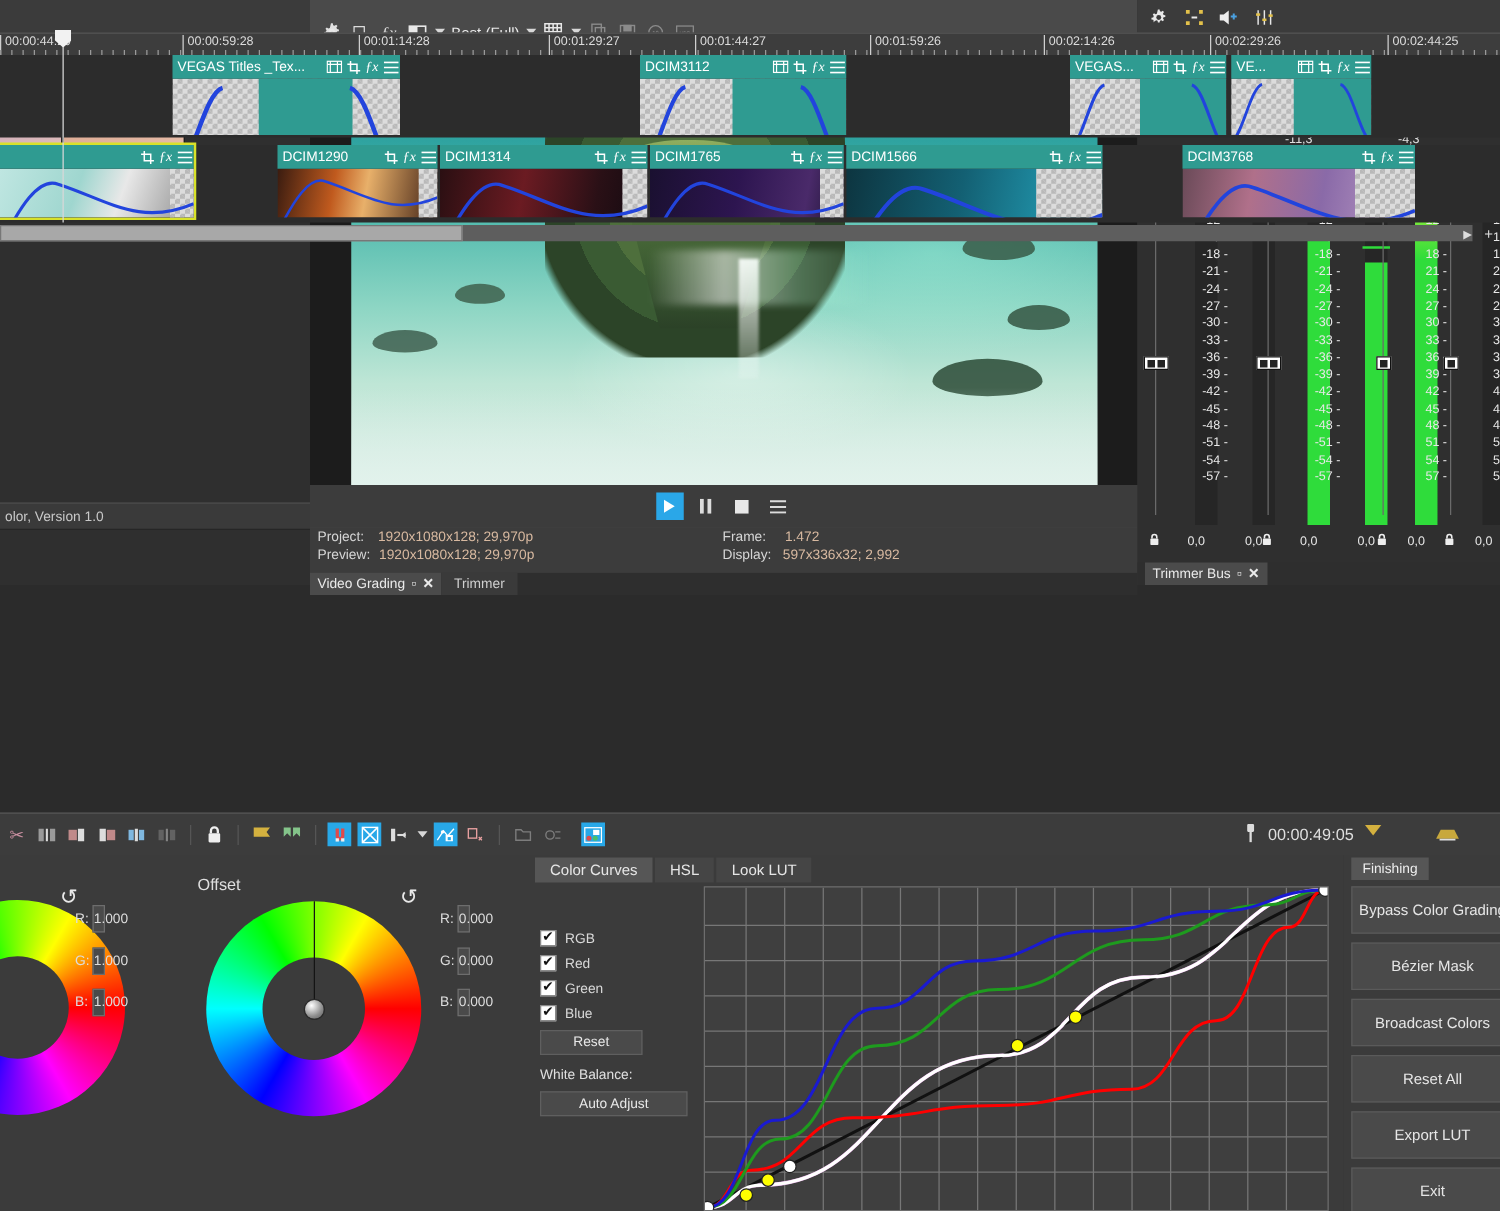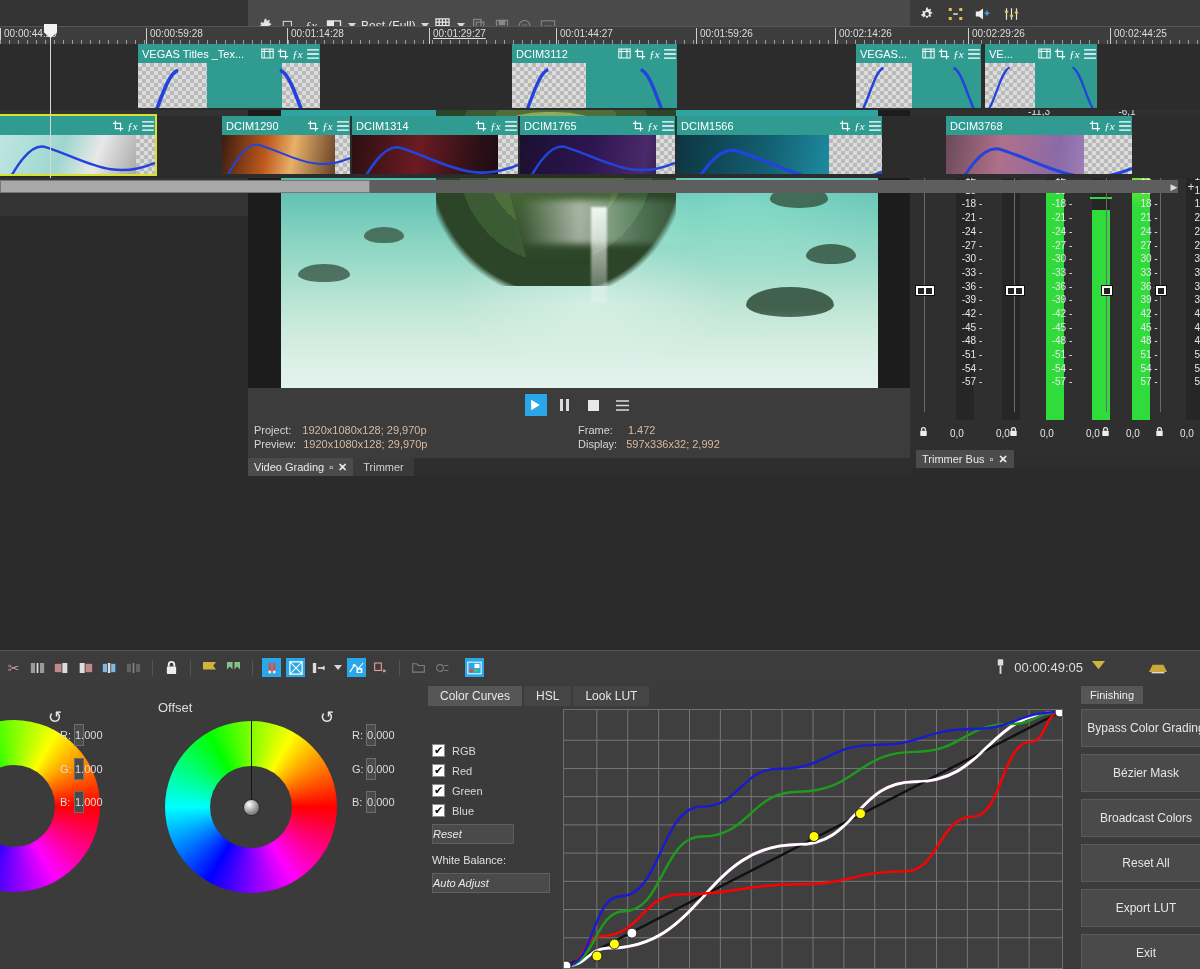--- a/index.html
+++ b/index.html
@@ -137,34 +137,48 @@
       font-size:11px; text-align:center; line-height:20px; }
 
   #curvepanel { position:absolute; left:420px; top:0; width:655px; height:285px; background:#3b3b3b; }
   #ctabs { height:22px; display:flex; align-items:flex-end; padding-left:8px; gap:2px; }
   .ctab { height:20px; line-height:20px; padding:0 12px; font-size:12px; color:#e6e6e6; background:#454545; }
   .ctab.active { background:#565656; }
   .chk { display:flex; align-items:center; gap:7px; margin-bottom:7px; }
   .cbox { width:13px; height:13px; background:#fff; border:1px solid #8a8a8a; color:#111;
       font-size:11px; line-height:11px; text-align:center; }
   .gbtn { background:#4a4a4a; border:1px solid #5f5f5f; color:#e8e8e8; font-size:11px;
-      line-height:18px; height:20px;font-style:italic; }
+      text-align:center; line-height:18px; height:20px; }
   #graph { position:absolute; left:143px; top:25px; width:500px; height:260px; background:#3f3f3f;
       border:1px solid #6d6d6d; }
   #finishing { position:absolute; left:1075px; top:0; width:125px; height:285px; background:#3b3b3b; }
   .fbtn { position:absolute; left:6px; width:130px; height:38px; background:#4a4a4a; border:1px solid #5a5a5a;
       color:#e6e6e6; font-size:12px; display:flex; align-items:center; justify-content:center; }
   #ftab { position:absolute; left:6px; top:2px; height:18px; line-height:18px; padding:0 9px;
       background:#565656; font-size:11px; color:#eee; }
 </style>
 </head>
 <body>
 
 <div class="app">
 
+  <div class="panel" id="media">
+    <div class="mb-top"></div>
+    <div class="thumbs">
+      <div class="thumb" id="thumb1">
+        <div class="img eye1"></div>
+        <div class="cap">nes</div>
+      </div>
+      <div class="thumb" id="thumb2">
+        <div class="img eye2"></div>
+        <div class="cap">Red Highlight</div>
+      </div>
+    </div>
+    <div class="mb-status">olor, Version 1.0</div>
+  </div>
 
   <div class="panel" id="preview">
     <div id="pv-toolbar">
       <span class="ico">
         <svg width="15" height="15" viewBox="0 0 24 24" fill="#e8e8e8">
             <path d="M12 8a4 4 0 100 8 4 4 0 000-8zm0 2.5a1.5 1.5 0 110 3 1.5 1.5 0 010-3z"></path>
             <path d="M10.8 1h2.4l.4 2.4 1.9.8 2-1.4 1.7 1.7-1.4 2 .8 1.9 2.4.4v2.4l-2.4.4-.8 1.9 1.4 2-1.7 1.7-2-1.4-1.9.8-.4 2.4h-2.4l-.4-2.4-1.9-.8-2 1.4L3.8 19l1.4-2-.8-1.9L2 14.7v-2.4l2.4-.4.8-1.9-1.4-2 1.7-1.7 2 1.4 1.9-.8z" opacity=".95"></path>
           </svg>
       </span>
       <span class="ico">
@@ -353,21 +367,21 @@
       <span class="rico" style="background:#d9c34a;">S!</span>
     </div>
 
     <div id="au-heads">
       <div class="auh" style="left:20px;width:110px;top:0;">Front</div>
       <div class="auh" style="left:110px;width:110px;top:0;">Rear</div>
       <div class="auh" style="left:192px;width:78px;top:0;">Center</div>
       <div class="auh" style="left:258px;width:50px;top:0;text-align:left;">LFE</div>
       <div class="auv" style="left:108px;width:42px;top:14px;">-11,3</div>
       <div class="auv" style="left:152px;width:42px;top:32px;">-10,2</div>
-      <div class="auv" style="left:196px;width:42px;top:14px;">-6,1</div>
+      <div class="auv" style="left:196px;width:42px;top:14px;">-4,3</div>
     </div>
 
     <div class="meterwrap" id="meters" style="left:0;width:290px;">
         <div class="track" style="left:14px;"></div>
         <div class="fader" style="left:5px;top:165px;">
           <i></i>
           <i></i>
         </div>
         <div class="mcol" style="left:46px;"></div>
         <div class="mcol" style="left:92px;"></div>
@@ -517,21 +531,21 @@
         <span style="font-weight:bold;">✕</span>
       </div>
     </div>
   </div>
 
   <div id="timeline">
     <div id="ruler">
         <div class="rt" style="left:0px;">00:00:44:29</div>
         <div class="rt" style="left:146px;">00:00:59:28</div>
         <div class="rt" style="left:287px;">00:01:14:28</div>
-        <div class="rt" style="left:429px;text-decoration:underline;">00:01:29:27</div>
+        <div class="rt" style="left:439px;">00:01:29:27</div>
         <div class="rt" style="left:556px;">00:01:44:27</div>
         <div class="rt" style="left:696px;">00:01:59:26</div>
         <div class="rt" style="left:835px;">00:02:14:26</div>
         <div class="rt" style="left:968px;">00:02:29:26</div>
         <div class="rt" style="left:1110px;">00:02:44:25</div>
       <div class="tickrow" id="ticks">
           <div class="tick" style="left:0px;"></div>
           <div class="tick" style="left:9px;"></div>
           <div class="tick" style="left:18px;"></div>
           <div class="tick" style="left:27px;"></div>

